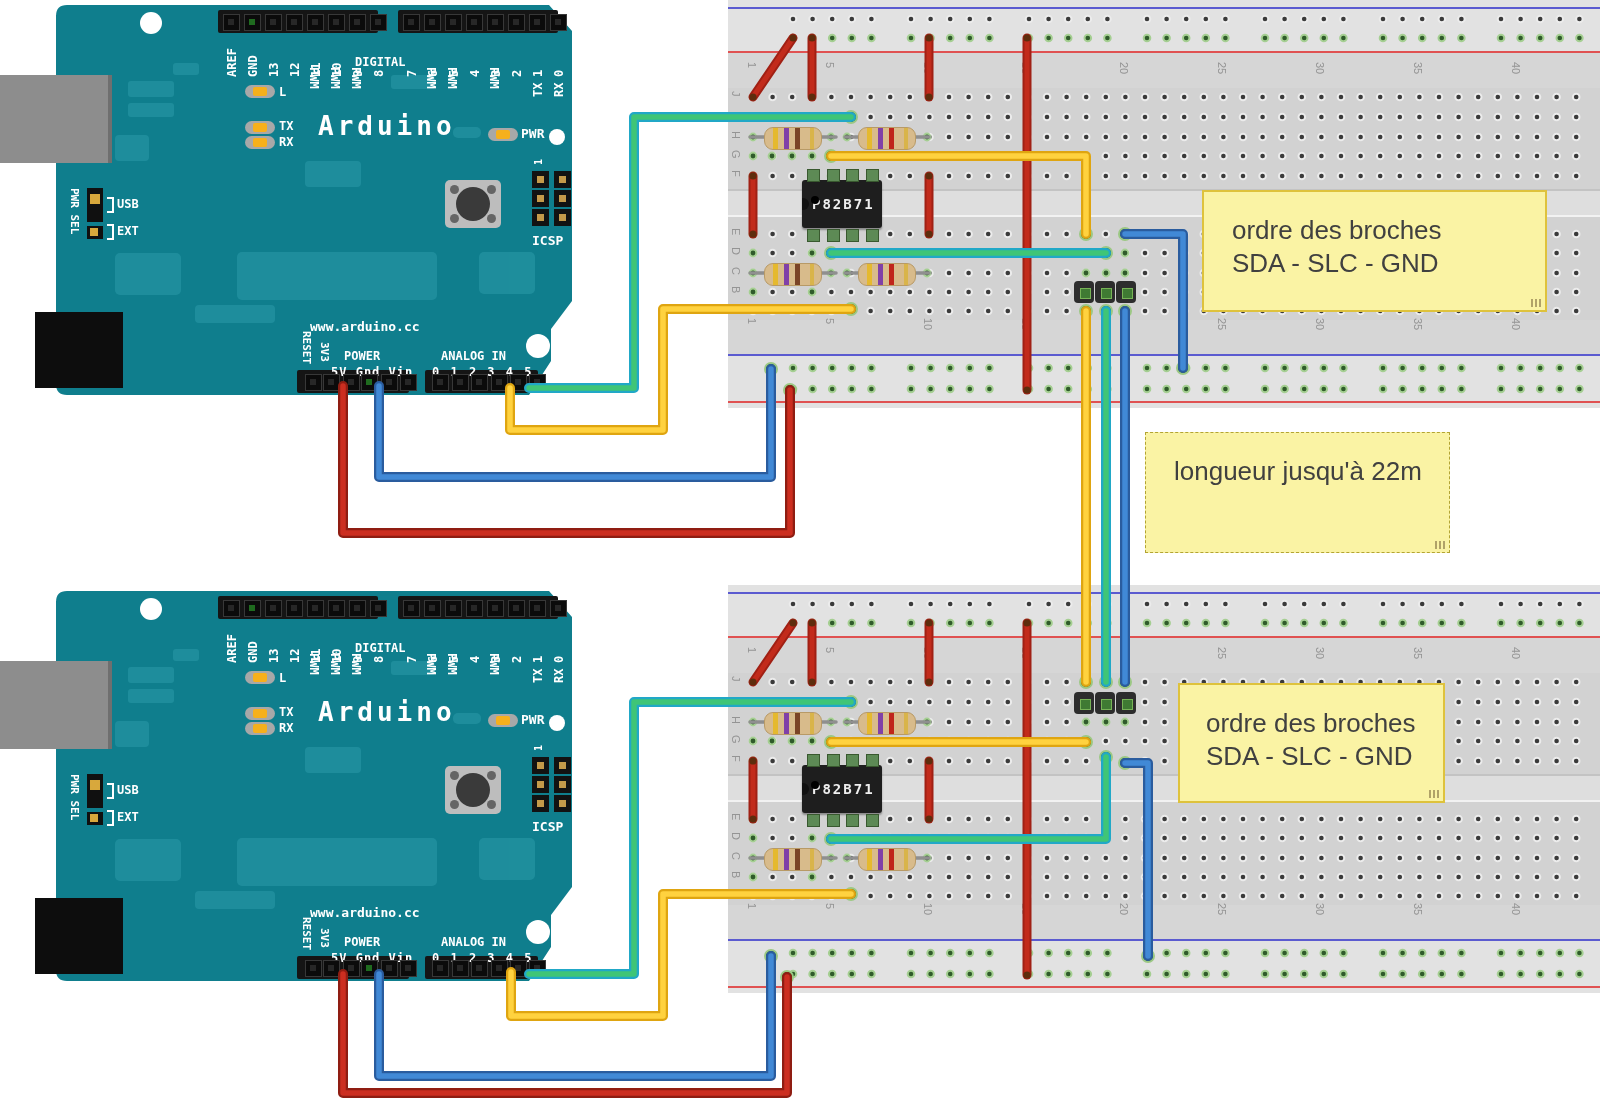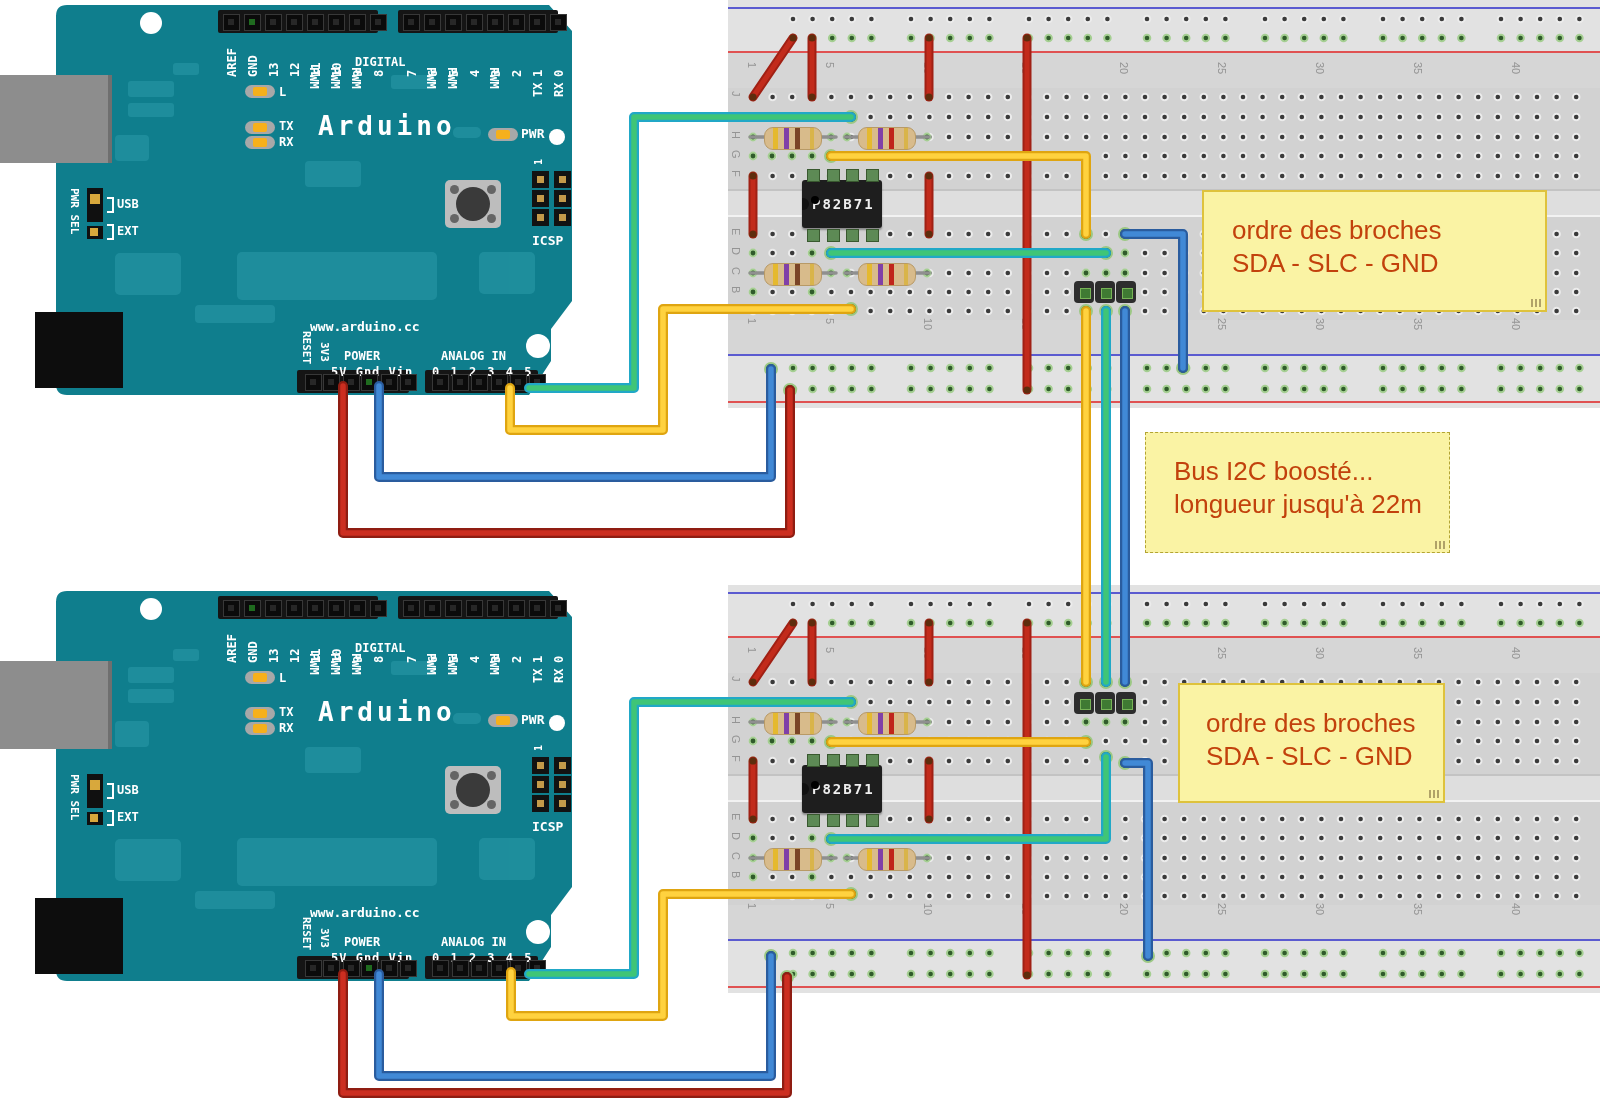--- a/index.html
+++ b/index.html
@@ -60,21 +60,21 @@
   .cpin{position:absolute;width:11px;height:11px;background:#5d8a55;border:1px solid #39592f;}
   .res{position:absolute;width:56px;height:21px;background:#d8bb8b;border:1px solid #b89a66;border-radius:9px;}
   .res b{position:absolute;top:0;height:100%;display:block;}
   .hdr3{position:absolute;width:62px;height:22px;display:flex;gap:1px;}
   .hdr3 b{flex:1;background:#2d2d2d;border-radius:4px;position:relative;display:block;}
   .hdr3 b i{position:absolute;left:50%;top:50%;width:9px;height:9px;margin:-4.5px 0 0 -4.5px;
             background:#3f7a33;border:1px solid #77b356;display:block;}
 
   
   .note{position:absolute;background:#faf3a4;border:2px solid #dec23c;box-sizing:border-box;
-        color:#c2410c;font-size:26px;line-height:33px;padding:22px 8px 0 28px;z-index:40;}
+        color:#404040;font-size:26px;line-height:33px;padding:22px 8px 0 28px;z-index:40;}
   .note.dashed{border:1px dashed #b3a433;}
   .note .handle{position:absolute;right:4px;bottom:3px;width:10px;height:8px;
         background:repeating-linear-gradient(90deg,#b0a268 0 2px,transparent 2px 4px);}
 </style>
 </head>
 <body>
 
 <div id="stage">
 
   <div class="breadboard" id="bb1" style="top:0">
@@ -2006,21 +2006,20 @@
       <polyline points="1125,763 1148,763 1148,956" fill="none" stroke="#2a5c9e" stroke-width="10" stroke-linecap="round" stroke-linejoin="round"></polyline>
       <polyline points="1125,763 1148,763 1148,956" fill="none" stroke="#4189d6" stroke-width="5.5" stroke-linecap="round" stroke-linejoin="round"></polyline>
     </svg>
 
   <div class="note" style="left:1202px;top:190px;width:345px;height:122px;">
     <div>ordre des broches</div>
     <div>SDA - SLC - GND</div>
     <span class="handle"></span>
   </div>
   <div class="note dashed" style="left:1145px;top:432px;width:305px;height:121px;">
-    <div>Bus I2C boosté...</div>
     <div>longueur jusqu'à 22m</div>
     <span class="handle"></span>
   </div>
   <div class="note" style="left:1178px;top:683px;width:267px;height:120px;padding-left:26px;">
     <div>ordre des broches</div>
     <div>SDA - SLC - GND</div>
     <span class="handle"></span>
   </div>
 </div>
 

